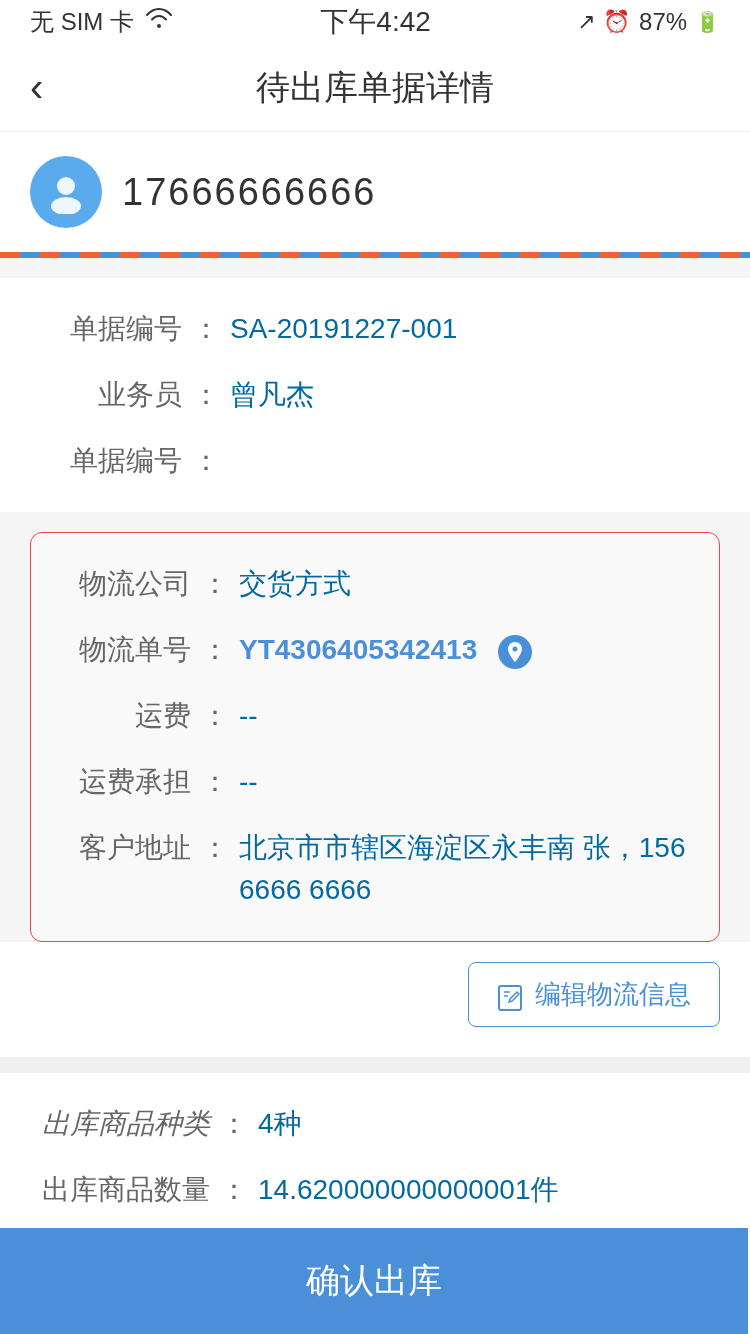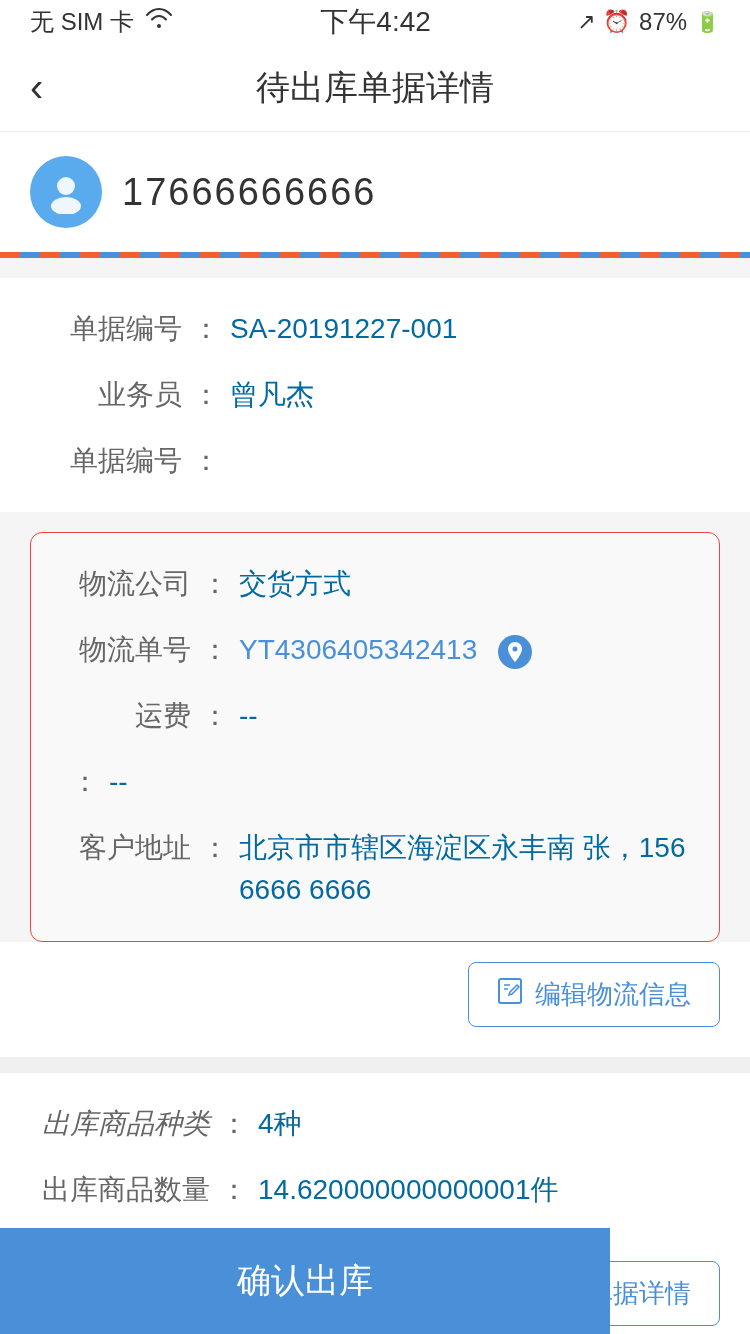--- a/index.html
+++ b/index.html
@@ -111,21 +111,21 @@
     .info-colon {
       margin: 0 10px;
       color: #666;
       font-size: 28px;
     }
     .info-value {
       color: #0369a1;
       font-size: 28px;
       flex: 1;
     }
-    .info-value.blue { color: #4a90d9; }
+    .info-value.blue { color: #4a90d9; font-weight: bold; }
 
     
     .logistics-card {
       background: #f9f9f9;
       border-radius: 12px;
       margin: 20px 30px 0 30px;
       padding: 30px;
       border: 1px solid #ef4444;
     }
 
@@ -147,21 +147,21 @@
       background: #fff;
     }
     .small-btn {
       border: 1.5px solid #4a90d9;
       color: #4a90d9;
       background: #fff;
       border-radius: 8px;
       padding: 14px 28px;
       font-size: 26px;
       display: flex;
-      align-items: flex-start;
+      align-items: flex-end;
       gap: 10px;
       cursor: pointer;
     }
 
     
     .section-divider {
       height: 16px;
       background: #f0f0f0;
     }
 
@@ -178,21 +178,21 @@
       padding: 20px 30px 30px 30px;
       display: flex;
       justify-content: flex-end;
     }
 
     
     .confirm-btn-area {
       position: fixed;
       bottom: 0;
       left: 0;
-      width: 610px;
+      width: 748px;
       background: #4a90d9;
       padding: 30px 0;
       text-align: center;
     }
     .confirm-btn-text {
       color: #fff;
       font-size: 34px;
       font-weight: 500;
     }
   </style>
@@ -269,20 +269,21 @@
         <path d="M18 8c-4 0-7 3-7 7 0 5 7 13 7 13s7-8 7-13c0-4-3-7-7-7zm0 9.5a2.5 2.5 0 1 1 0-5 2.5 2.5 0 0 1 0 5z" fill="white"></path>
       </svg>
     </span>
   </div>
   <div class="info-row">
     <span class="info-label">运费</span>
     <span class="info-colon">：</span>
     <span class="info-value">--</span>
   </div>
   <div class="info-row">
+    <span class="info-label">运费承担</span>
     <span class="info-colon">：</span>
     <span class="info-value">--</span>
   </div>
   <div class="info-row">
     <span class="info-label">客户地址</span>
     <span class="info-colon">：</span>
     <span class="info-value">北京市市辖区海淀区永丰南  张，156 6666 6666</span>
   </div>
 </div>
 

